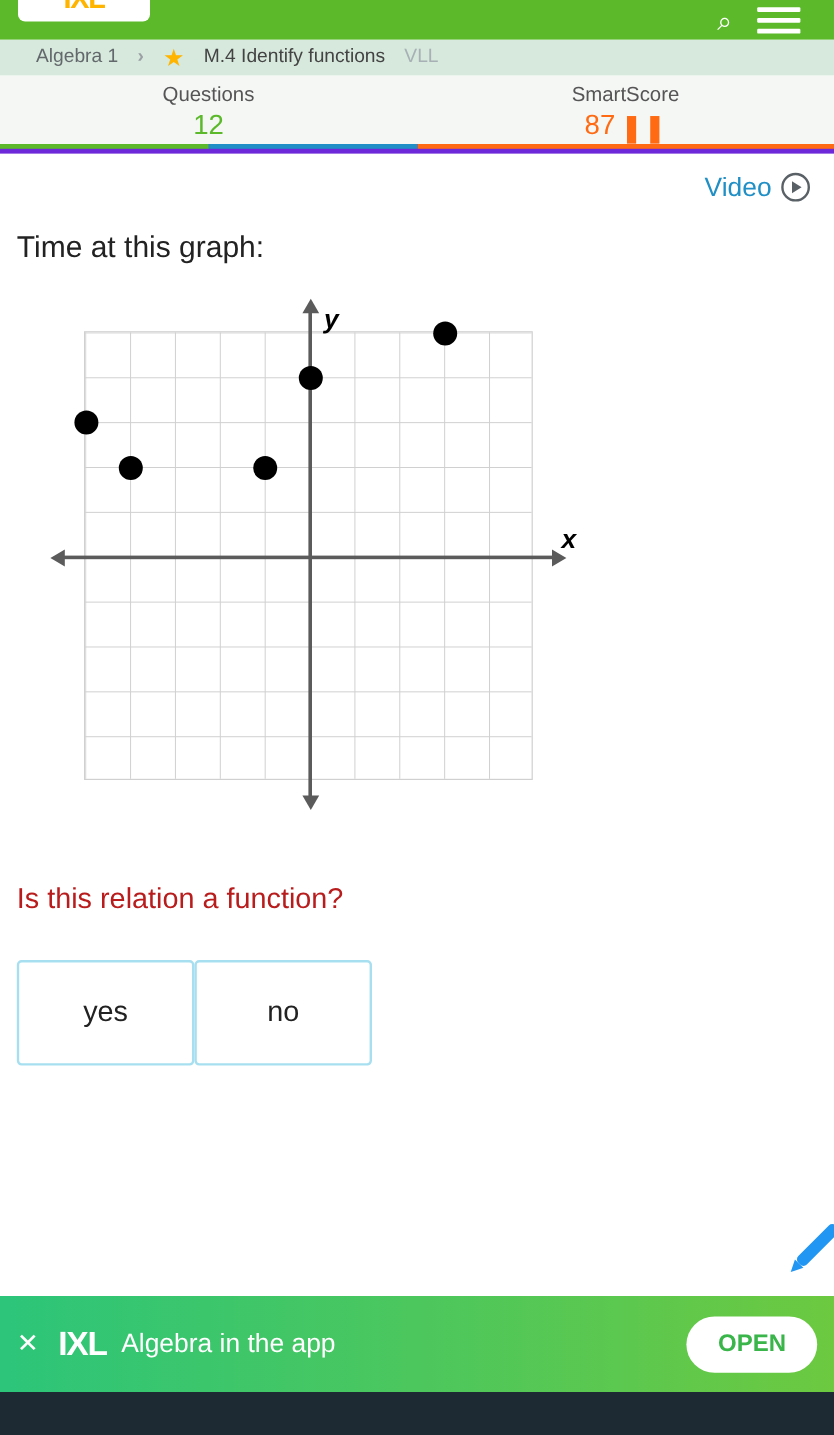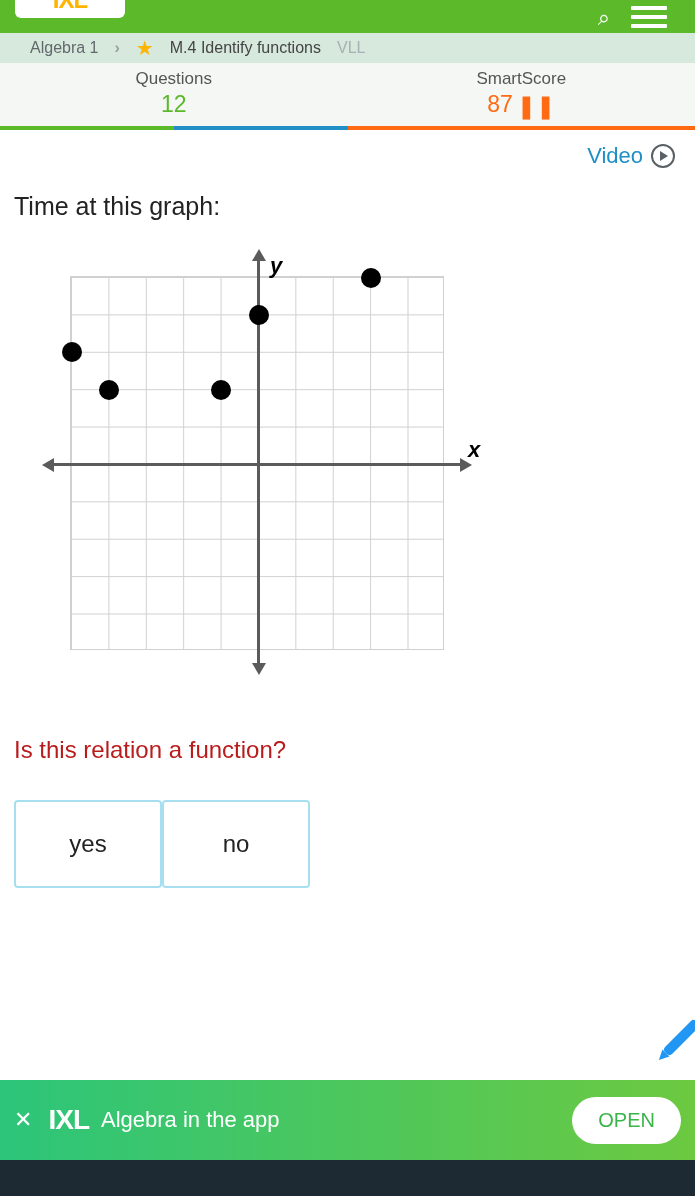--- a/index.html
+++ b/index.html
@@ -8,21 +8,21 @@
 .logo-box{position:absolute;left:15px;top:-20px;width:110px;height:38px;background:#fff;border-radius:0 0 6px 6px;display:flex;align-items:flex-end;justify-content:center;padding-bottom:4px}
 .logo-text{font-weight:900;font-size:24px;letter-spacing:-1px;color:#ffb400}
 .search-ic{position:absolute;right:85px;top:5px;color:#fff;font-size:22px}
 .burger{position:absolute;right:28px;top:6px;display:flex;flex-direction:column;gap:5px}
 .burger span{display:block;width:36px;height:4px;background:#fff;border-radius:1px}
 .crumb{height:30px;background:#d6e9dc;display:flex;align-items:center;padding:0 30px;gap:16px;font-size:16px;color:#63686c}
 .crumb .chev{color:#9aa0a4;font-weight:bold}
 .star{color:#ffb400;font-size:20px}
 .crumb .title{color:#444}
 .crumb .suffix{color:#a7b0b5}
-.stats{display:flex;height:65px;background:#f5f7f5;border-bottom:2px solid #6d28d9;position:relative}
+.stats{display:flex;height:65px;background:#f5f7f5;border-bottom:8px solid #6d28d9;position:relative}
 .stats .col{flex:1;text-align:center;padding-top:6px}
 .stats .label{font-size:17px;color:#555}
 .stats .val{font-size:23px;font-weight:400;margin-top:2px}
 .stats .green{color:#5bb92a}
 .stats .blue{color:#1f8fc6}
 .stats .orange{color:#ff6a13}
 .ribbon{display:inline-block;margin-left:4px;color:#ff6a13;vertical-align:-2px}
 .underline-wrap{position:absolute;left:0;bottom:-4px;height:4px;width:100%;display:flex}
 .u-green{background:#5bb92a;flex:0 0 25%}
 .u-blue{background:#1f8fc6;flex:0 0 25%}
@@ -51,21 +51,21 @@
 .choices{display:flex;margin-top:36px}
 .choice{width:148px;height:88px;border:2px solid #a7dff0;border-radius:4px;display:flex;align-items:center;justify-content:center;font-size:24px;color:#222;background:#fff;cursor:pointer}
 .submit{margin-top:68px;width:228px;height:64px;background:#5bb92a;border:none;border-radius:6px;color:#fff;font-size:23px;box-shadow:0 2px 0 #4a9a22;cursor:pointer}
 .pencil{position:absolute;right:12px;bottom:128px;transform:rotate(45deg);color:#2196f3}
 .pencil .body{width:10px;height:44px;background:#2196f3;border-radius:4px}
 .pencil .tip{width:0;height:0;border-left:5px solid transparent;border-right:5px solid transparent;border-top:10px solid #2196f3;margin:0 auto}
 .banner{position:absolute;left:0;bottom:36px;width:100%;height:80px;background:linear-gradient(90deg,#2cc57a,#6cc940);display:flex;align-items:center;padding:0 14px;color:#fff}
 .banner .x{font-size:22px;margin-right:16px}
 .banner .btxt{font-size:22px}
 .banner .blogo{font-weight:900;font-size:28px;letter-spacing:-1px;margin-right:12px}
-.openbtn{position:absolute;right:14px;background:#fff;color:#3ab54a;border:none;border-radius:28px;padding:12px 26px;font-size:20px;font-weight:normal}
+.openbtn{position:absolute;right:14px;background:#fff;color:#3ab54a;border:none;border-radius:28px;padding:12px 26px;font-size:20px;font-weight:bold}
 .navbar{position:absolute;left:0;bottom:0;width:100%;height:36px;background:#1d2a33}
 </style>
 </head>
 <body>
 
 <div class="topbar">
   <div class="logo-box">
       <span class="logo-text">IXL</span>
     </div>
   <span class="search-ic">⌕</span>

